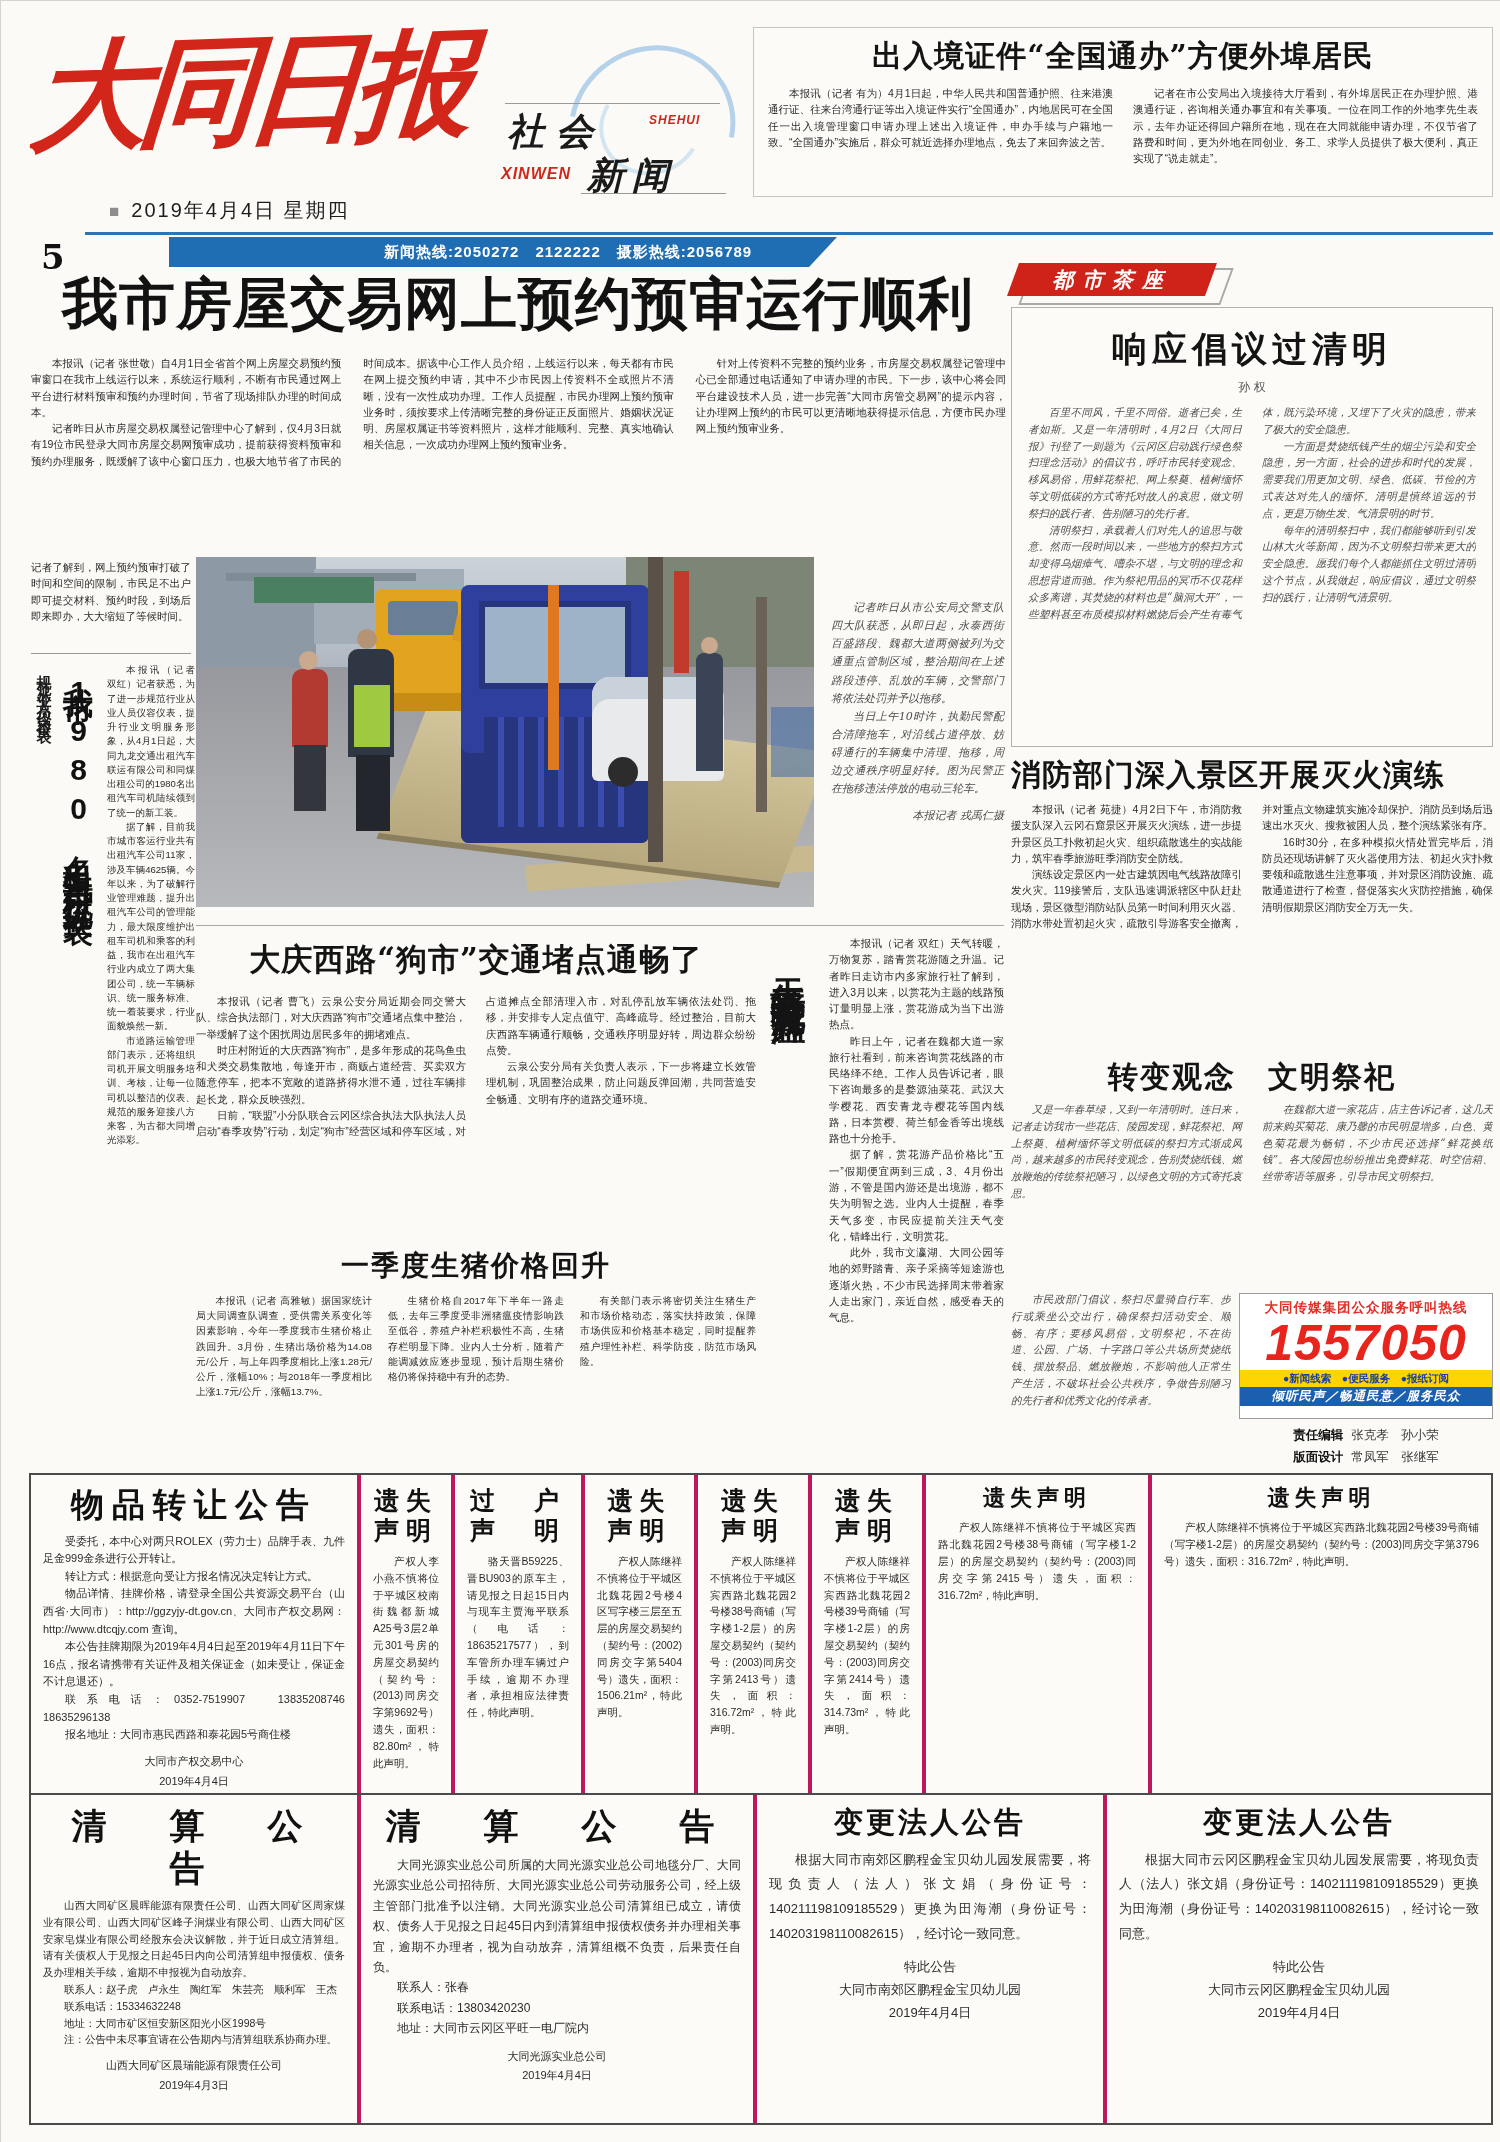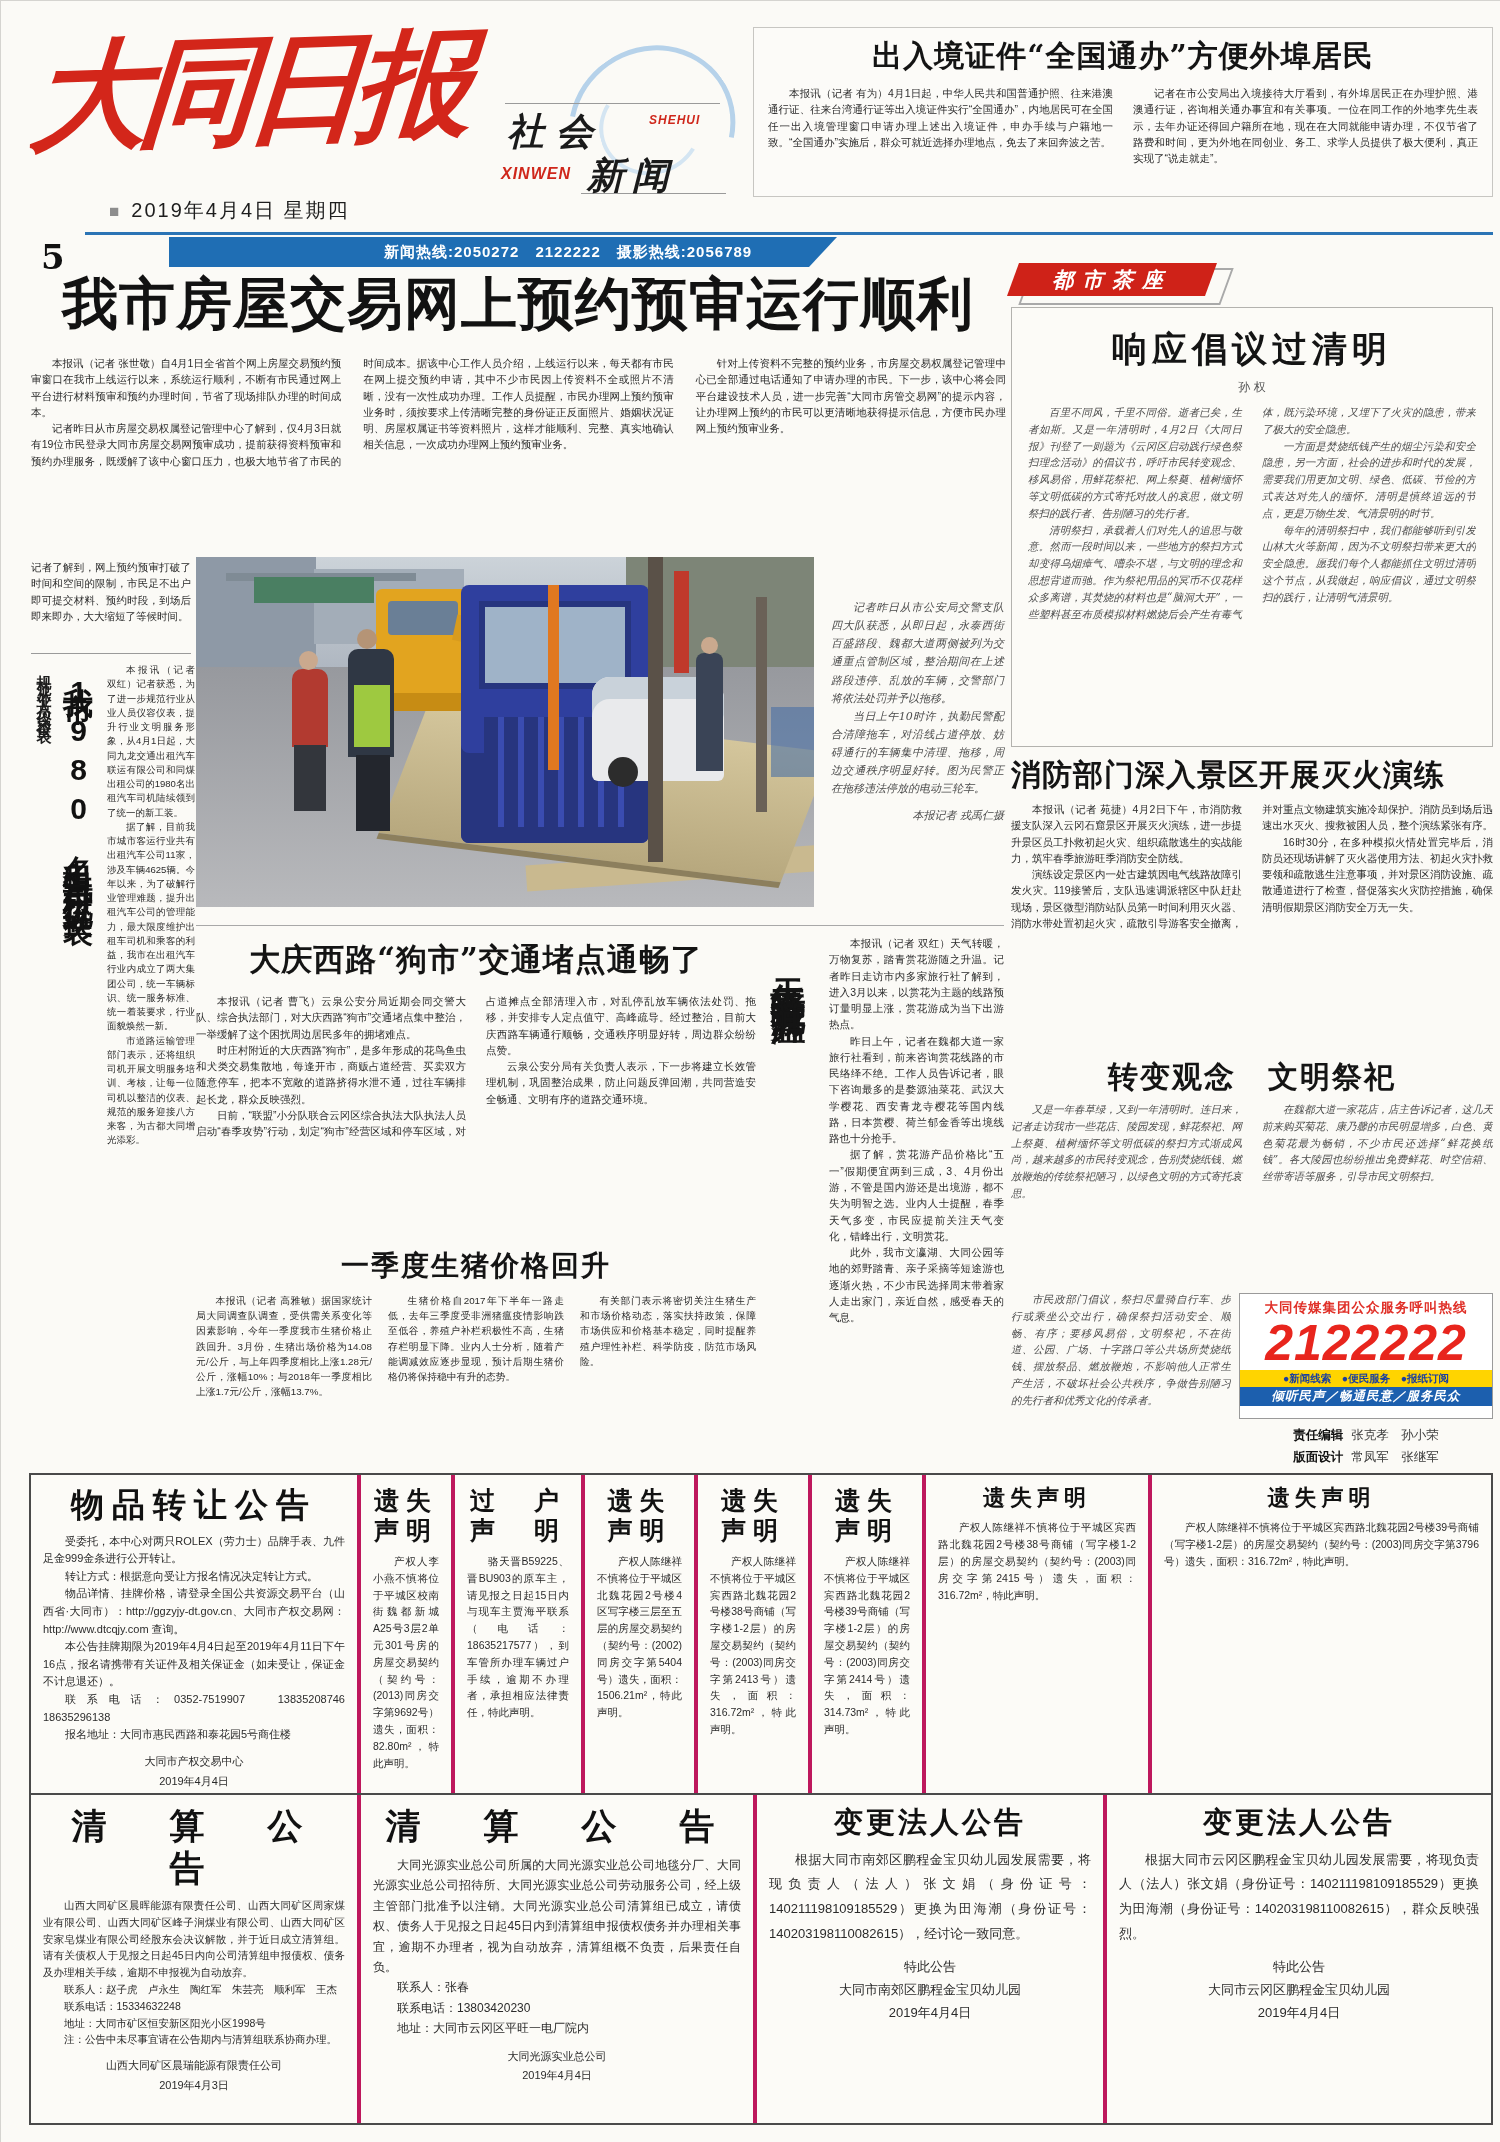--- a/index.html
+++ b/index.html
@@ -269,21 +269,21 @@
   <div class="abs body cols2 kai" id="tomb-body">
       <p>又是一年春草绿，又到一年清明时。连日来，记者走访我市一些花店、陵园发现，鲜花祭祀、网上祭奠、植树缅怀等文明低碳的祭扫方式渐成风尚，越来越多的市民转变观念，告别焚烧纸钱、燃放鞭炮的传统祭祀陋习，以绿色文明的方式寄托哀思。</p>
       <p>在魏都大道一家花店，店主告诉记者，这几天前来购买菊花、康乃馨的市民明显增多，白色、黄色菊花最为畅销，不少市民还选择“鲜花换纸钱”。各大陵园也纷纷推出免费鲜花、时空信箱、丝带寄语等服务，引导市民文明祭扫。</p>
     </div>
   <div class="abs body kai" id="tomb-body2">
       <p>市民政部门倡议，祭扫尽量骑自行车、步行或乘坐公交出行，确保祭扫活动安全、顺畅、有序；要移风易俗，文明祭祀，不在街道、公园、广场、十字路口等公共场所焚烧纸钱、摆放祭品、燃放鞭炮，不影响他人正常生产生活，不破坏社会公共秩序，争做告别陋习的先行者和优秀文化的传承者。</p>
     </div>
 
   <div class="abs" id="hotline">
     <div class="t">大同传媒集团公众服务呼叫热线</div>
-    <div class="n">2122222</div>
+    <div class="n">1557050</div>
     <div class="y">●新闻线索　●便民服务　●报纸订阅</div>
     <div class="b">倾听民声／畅通民意／服务民众</div>
   </div>
 
   <div class="abs" id="credits">
     <div><b>责任编辑</b><span>张克孝　孙小荣</span></div>
     <div><b>版面设计</b><span>常凤军　张继军</span></div>
   </div>
 
   <div class="abs" id="ads">
@@ -410,21 +410,21 @@
             <p>特此公告</p>
             <p>大同市南郊区鹏程金宝贝幼儿园</p>
             <p>2019年4月4日</p>
           </div>
       </div>
       <div class="ad-cell rw2d">
         <div class="ad-title t30">
             <p>变更法人公告</p>
           </div>
         <div class="ad-body fz13">
-            <p>根据大同市云冈区鹏程金宝贝幼儿园发展需要，将现负责人（法人）张文娟（身份证号：140211198109185529）更换为田海潮（身份证号：140203198110082615），群众反映强烈。</p>
+            <p>根据大同市云冈区鹏程金宝贝幼儿园发展需要，将现负责人（法人）张文娟（身份证号：140211198109185529）更换为田海潮（身份证号：140203198110082615），经讨论一致同意。</p>
           </div>
         <div class="ad-sign fz13">
             <p>特此公告</p>
             <p>大同市云冈区鹏程金宝贝幼儿园</p>
             <p>2019年4月4日</p>
           </div>
       </div>
     </div>
   </div>
 

